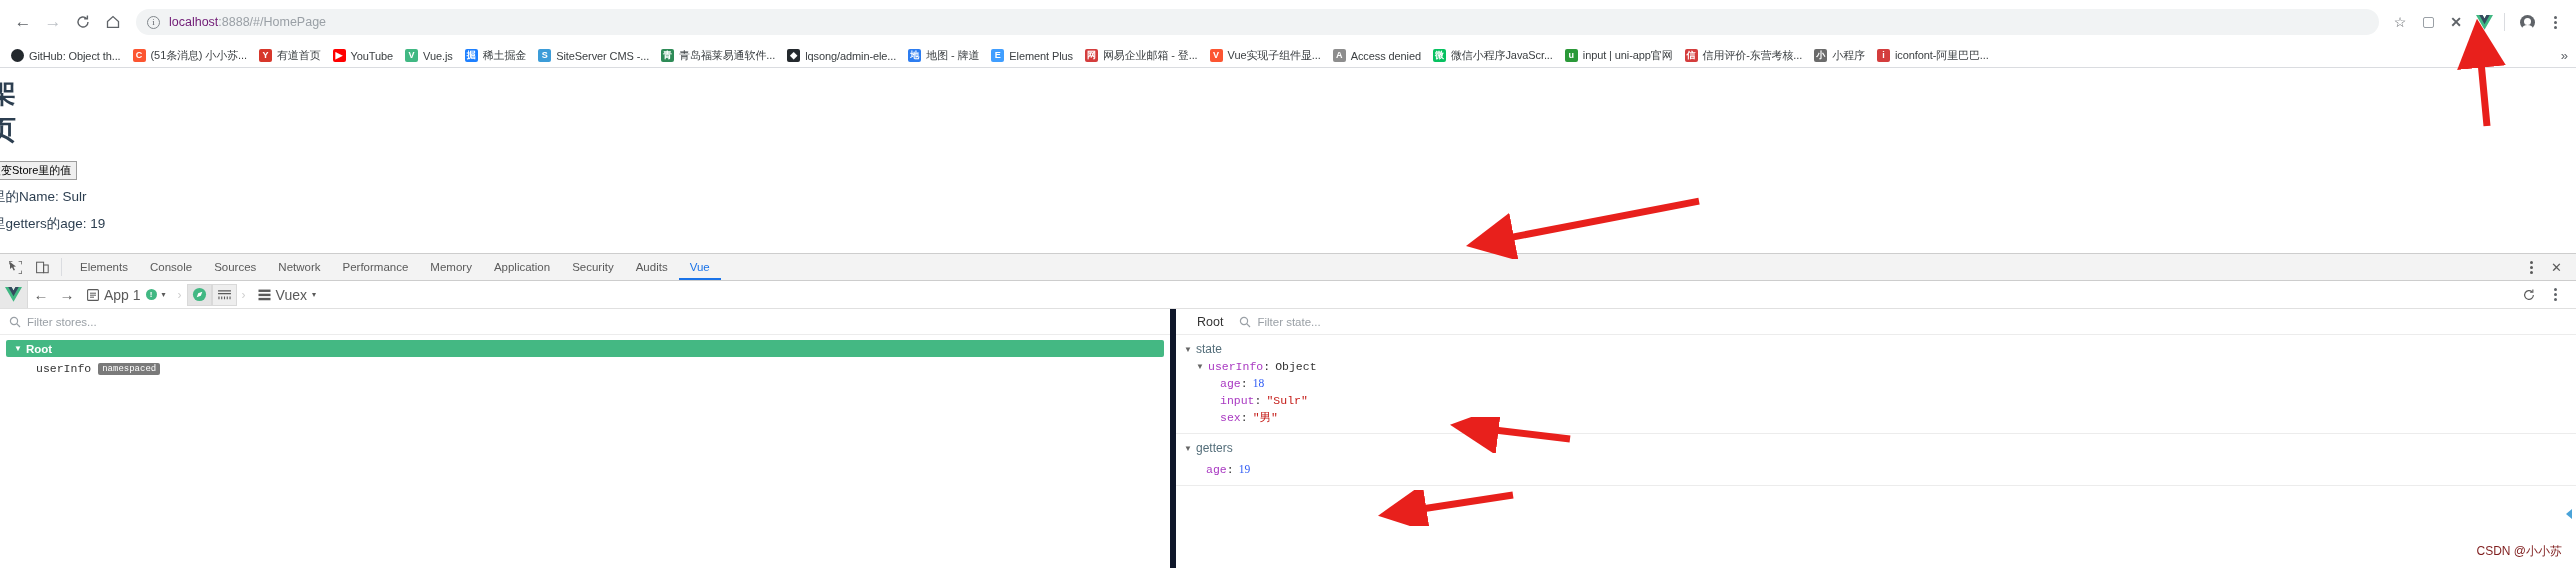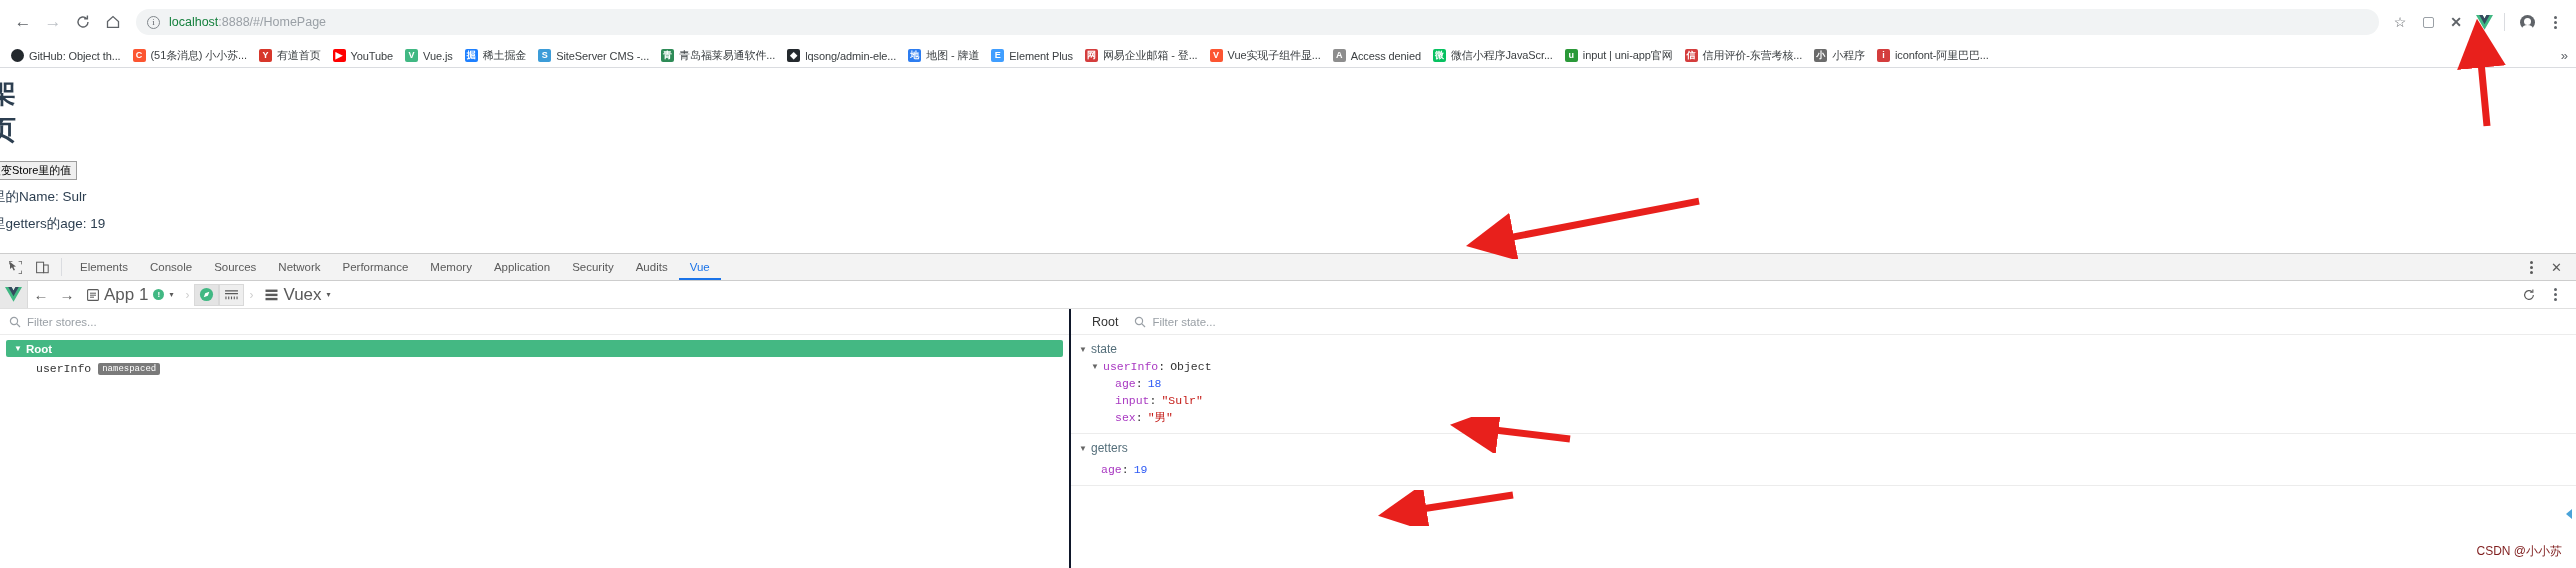--- a/index.html
+++ b/index.html
@@ -15,21 +15,21 @@
              color:#5f6368; font-size:17px; flex:none; }
   .nav-btn.dim { color:#bdc1c6; }
   .omnibox { flex:1; height:26px; background:#f1f3f4; border-radius:13px;
              display:flex; align-items:center; padding:0 11px; margin-left:8px; margin-right:6px;
              max-width:2282px; }
   .omni-info { width:13px; height:13px; border:1.2px solid #80868b; border-radius:50%;
                color:#5f6368; font-size:9px; line-height:11px; text-align:center;
                font-family:"Liberation Serif", serif; flex:none; }
   .omni-url { margin-left:9px; font-size:12.5px; color:#9aa0a6; white-space:nowrap;
               font-family:"Liberation Sans", sans-serif; }
-  .omni-url b { color:#15803d; font-weight:normal; }
+  .omni-url b { color:#701a75; font-weight:normal; }
   .chrome-icon { width:26px; height:26px; display:flex; align-items:center; justify-content:center;
                  flex:none; margin-left:2px; }
   .sep-v { width:1px; height:18px; background:#dadce0; margin:0 7px; flex:none; }
 
   
   .star { font-size:14px; color:#5f6368; }
   .sq { width:11px; height:11px; border:1.6px solid #9aa0a6; border-radius:2px; }
   .xmark { font-size:14px; color:#5f6368; font-weight:600; }
   .profile-circle { width:15px; height:15px; border-radius:50%; background:#5f6368; position:relative; }
   .profile-circle:after { content:""; position:absolute; left:4px; top:3px; width:7px; height:7px;
@@ -88,35 +88,35 @@
   .dt-kebab i { width:3px; height:3px; border-radius:50%; background:#5a5a5a; display:block; }
   .dt-close { font-size:13px; color:#5a5a5a; padding:0 8px; }
 
   #vue-toolbar { position:absolute; left:0; top:28px; width:2576px; height:28px;
                  display:flex; align-items:center; border-bottom:1px solid #e0e0e0; background:#fff; }
   .vt-logo-box { width:28px; height:27px; background:#e8e8e8; display:flex; align-items:center;
                  justify-content:center; flex:none; border-right:1px solid #d9d9d9; }
   .vt-arrow { width:26px; height:26px; display:flex; align-items:center; justify-content:center;
               font-size:15px; color:#5a5a5a; flex:none; }
   .vt-item { display:flex; align-items:center; gap:5px; padding:0 7px; flex:none; }
-  .vt-label { font-size:17px; color:#5a5a5a; white-space:nowrap; }
+  .vt-label { font-size:14px; color:#5a5a5a; white-space:nowrap; }
   .vt-badge { width:11px; height:11px; border-radius:50%; background:#41b883; color:#fff;
               font-size:8px; line-height:11px; text-align:center; font-weight:bold; flex:none; }
   .vt-caret { font-size:8px; color:#5a5a5a; }
   .vt-chev { font-size:12px; color:#d0d0d0; padding:0 5px; }
   .vt-btn { width:25px; height:22px; display:flex; align-items:center; justify-content:center;
             flex:none; border:1px solid #d9d9d9; background:#eee; }
   .vt-btn.sel { background:#e4e4e4; }
   .vt-right { margin-left:auto; display:flex; align-items:center; padding-right:8px; }
   .vt-ricon { width:26px; height:22px; display:flex; align-items:center; justify-content:center;
               font-size:13px; color:#5a5a5a; }
 
   
   #dt-body { position:absolute; left:0; top:56px; width:2576px; height:259px; display:flex; }
-  #left-panel { width:1071px; height:259px; border-right:2px solid #0f172a; position:relative; }
+  #left-panel { width:1176px; height:259px; border-right:6px solid #0f172a; position:relative; }
   #right-panel { flex:1; height:259px; position:relative; }
 
   .filter-row { height:26px; display:flex; align-items:center; padding-left:9px;
                 border-bottom:1px solid #ececec; }
   .filter-row .mag { width:12px; height:12px; flex:none; margin-right:6px; }
   .filter-text { font-size:11.5px; color:#9aa0a6; }
   .panel-title { font-size:12.5px; color:#333; margin-right:16px; margin-left:12px; }
 
   .store-row { height:17px; background:#44b883; color:#fff; display:flex; align-items:center;
                padding-left:8px; margin:5px 6px 0 6px; border-radius:2px; }
@@ -126,21 +126,21 @@
   .module-name { font-size:11.5px; color:#333; font-family:"Liberation Mono", monospace; }
   .ns-tag { font-size:9px; background:#7a7a7a; color:#fff; padding:1px 4px; border-radius:2px;
             font-family:"Liberation Mono", monospace; }
 
   .state-group { border-bottom:1px solid #ececec; padding:6px 0 7px 0; }
   .node { display:flex; align-items:center; font-size:11.5px; line-height:17px; }
   .node .tri { font-size:8px; color:#666; width:12px; flex:none; }
   .k-section { color:#546e7a; font-family:"Liberation Sans", sans-serif; font-size:12px; }
   .k-key { color:#a939c2; font-family:"Liberation Mono", monospace; }
   .k-type { color:#333; font-family:"Liberation Mono", monospace; }
-  .k-num { color:#2d5af5; font-family:Liberation Mono, monospace; }
+  .k-num { color:#2d5af5; font-family:Liberation Serif, serif; }
   .k-str { color:#c41a16; font-family:"Liberation Mono", monospace; }
   .k-punct { color:#333; font-family:"Liberation Mono", monospace; }
 
   
   .arrow-svg { position:absolute; pointer-events:none; }
 
   
   #watermark { position:absolute; right:14px; bottom:8px; font-size:12px; color:#7f1d1d;
                white-space:nowrap; }
   

